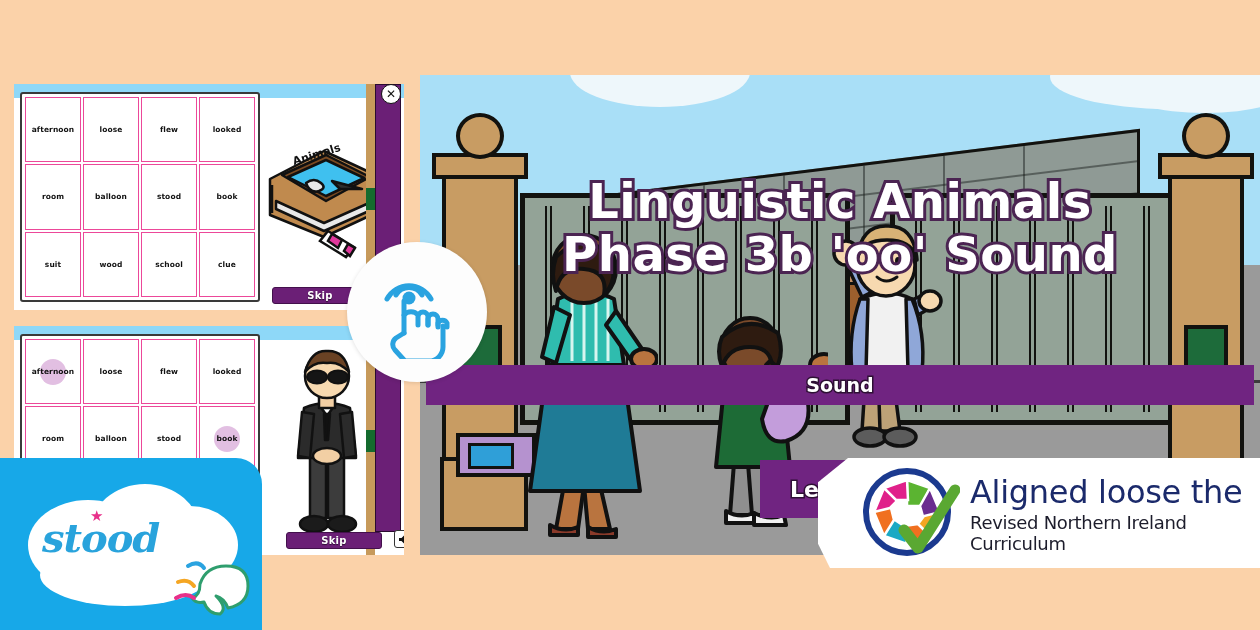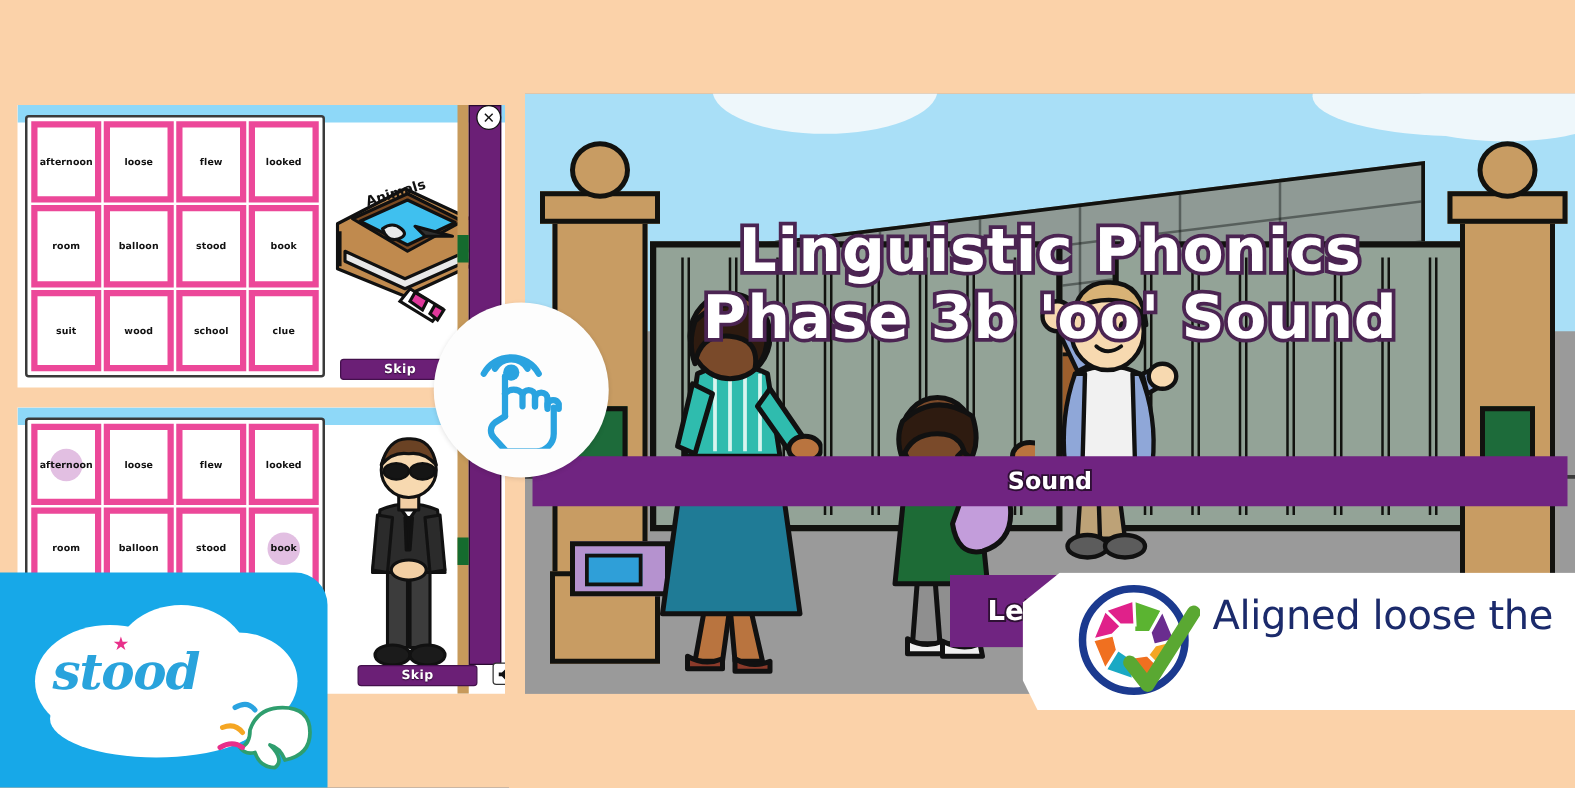--- a/index.html
+++ b/index.html
@@ -28,21 +28,21 @@
     background:#ffffff;
     border:2px solid #3a3a3a;
     border-radius:3px;
     display:grid;
     grid-template-columns:repeat(4,1fr);
     grid-template-rows:repeat(3,1fr);
     gap:2px;
     padding:3px;
   }
   .bingo-cell {
-    border:5px solid #ec4899;
+    border:1px solid #ec4899;
     background:#fff;
     display:flex; align-items:center; justify-content:center;
     position:relative;
     font-size:7.5px;
     font-weight:bold;
     color:#111;
     font-family:"DejaVu Sans", sans-serif;
     letter-spacing:.1px;
   }
   .bingo-cell .marker {
@@ -545,21 +545,21 @@
         <ellipse cx="76" cy="44" rx="3" ry="4"></ellipse>
       </g>
       <path d="M55 60 q9 8 20 0" stroke="#111" stroke-width="3" fill="none" stroke-linecap="round"></path>
     </svg>
 
     <div style="position:absolute;left:20px;top:382px;width:88px;height:74px;background:#c89c63;border:4px solid #12120f;z-index:18;"></div>
     <div style="position:absolute;left:36px;top:358px;width:80px;height:44px;background:#b592cf;border:4px solid #12120f;z-index:19;"></div>
     <div style="position:absolute;left:48px;top:368px;width:46px;height:26px;background:#2f9fd8;border:3px solid #12120f;z-index:20;"></div>
 
     <div class="hero-title">
-      <span class="l1">Linguistic Phonics</span>
+      <span class="l1">Linguistic Animals</span>
       <span class="l2">Phase 3b 'oo' Sound</span>
     </div>
 
     <div class="hero-band">
       <span>Sound</span>
     </div>
 
     <div class="lets-go">
       <span>Let's go</span>
     </div>
@@ -593,16 +593,17 @@
         <path d="M70 70 L47 78 L44 60 L58 58 Z" fill="#f07020"></path>
         <path d="M47 78 L24 70 L32 52 L44 60 Z" fill="#1aa9c4"></path>
         <path d="M24 70 L14 46 L30 38 L34 54 Z" fill="#f07020"></path>
         <path d="M14 46 L24 22 L38 34 L30 42 Z" fill="#e0218a"></path>
         <path d="M24 22 L47 14 L48 34 L36 34 Z" fill="#e0218a"></path>
       </g>
       <path d="M44 64 L58 82 L95 24" fill="none" stroke="#5aa832" stroke-width="11" stroke-linecap="round" stroke-linejoin="round"></path>
     </svg>
     <div class="badge-text">
       <div class="badge-l1">Aligned loose the</div>
+      <div class="badge-l2">Revised Northern Ireland Curriculum</div>
     </div>
   </div>
 
 </div>
 
 </body></html>

